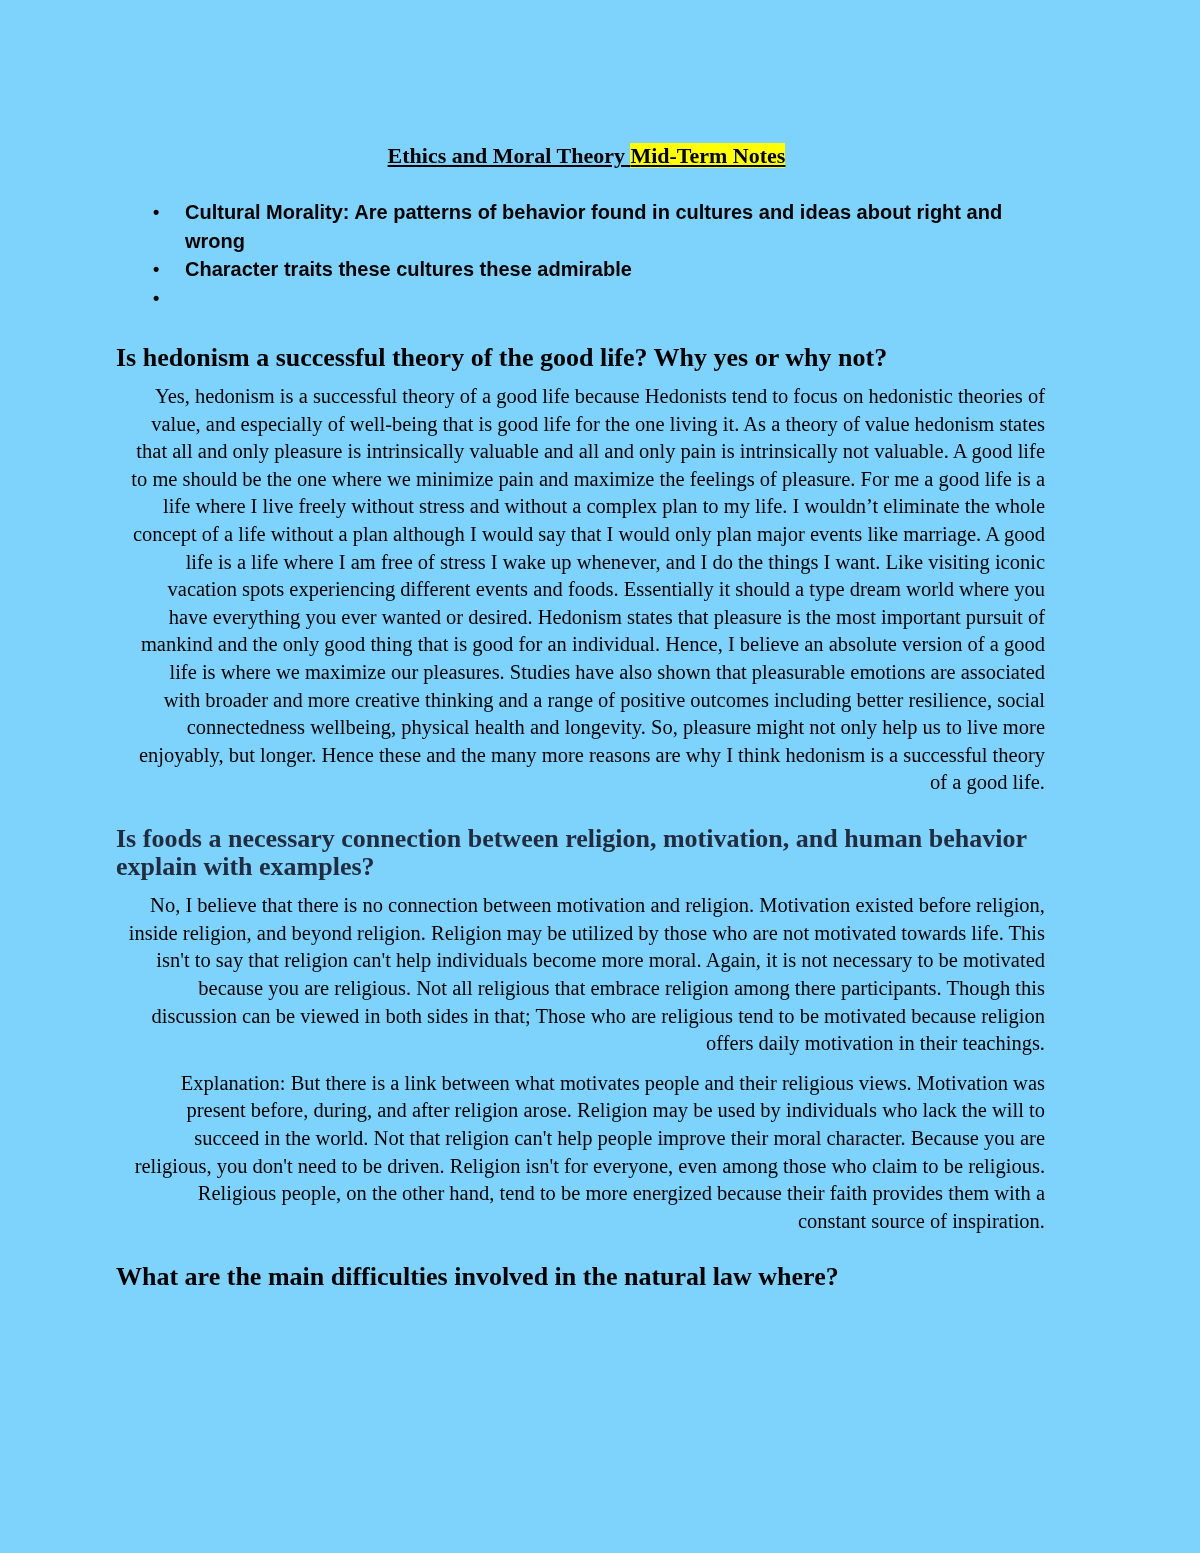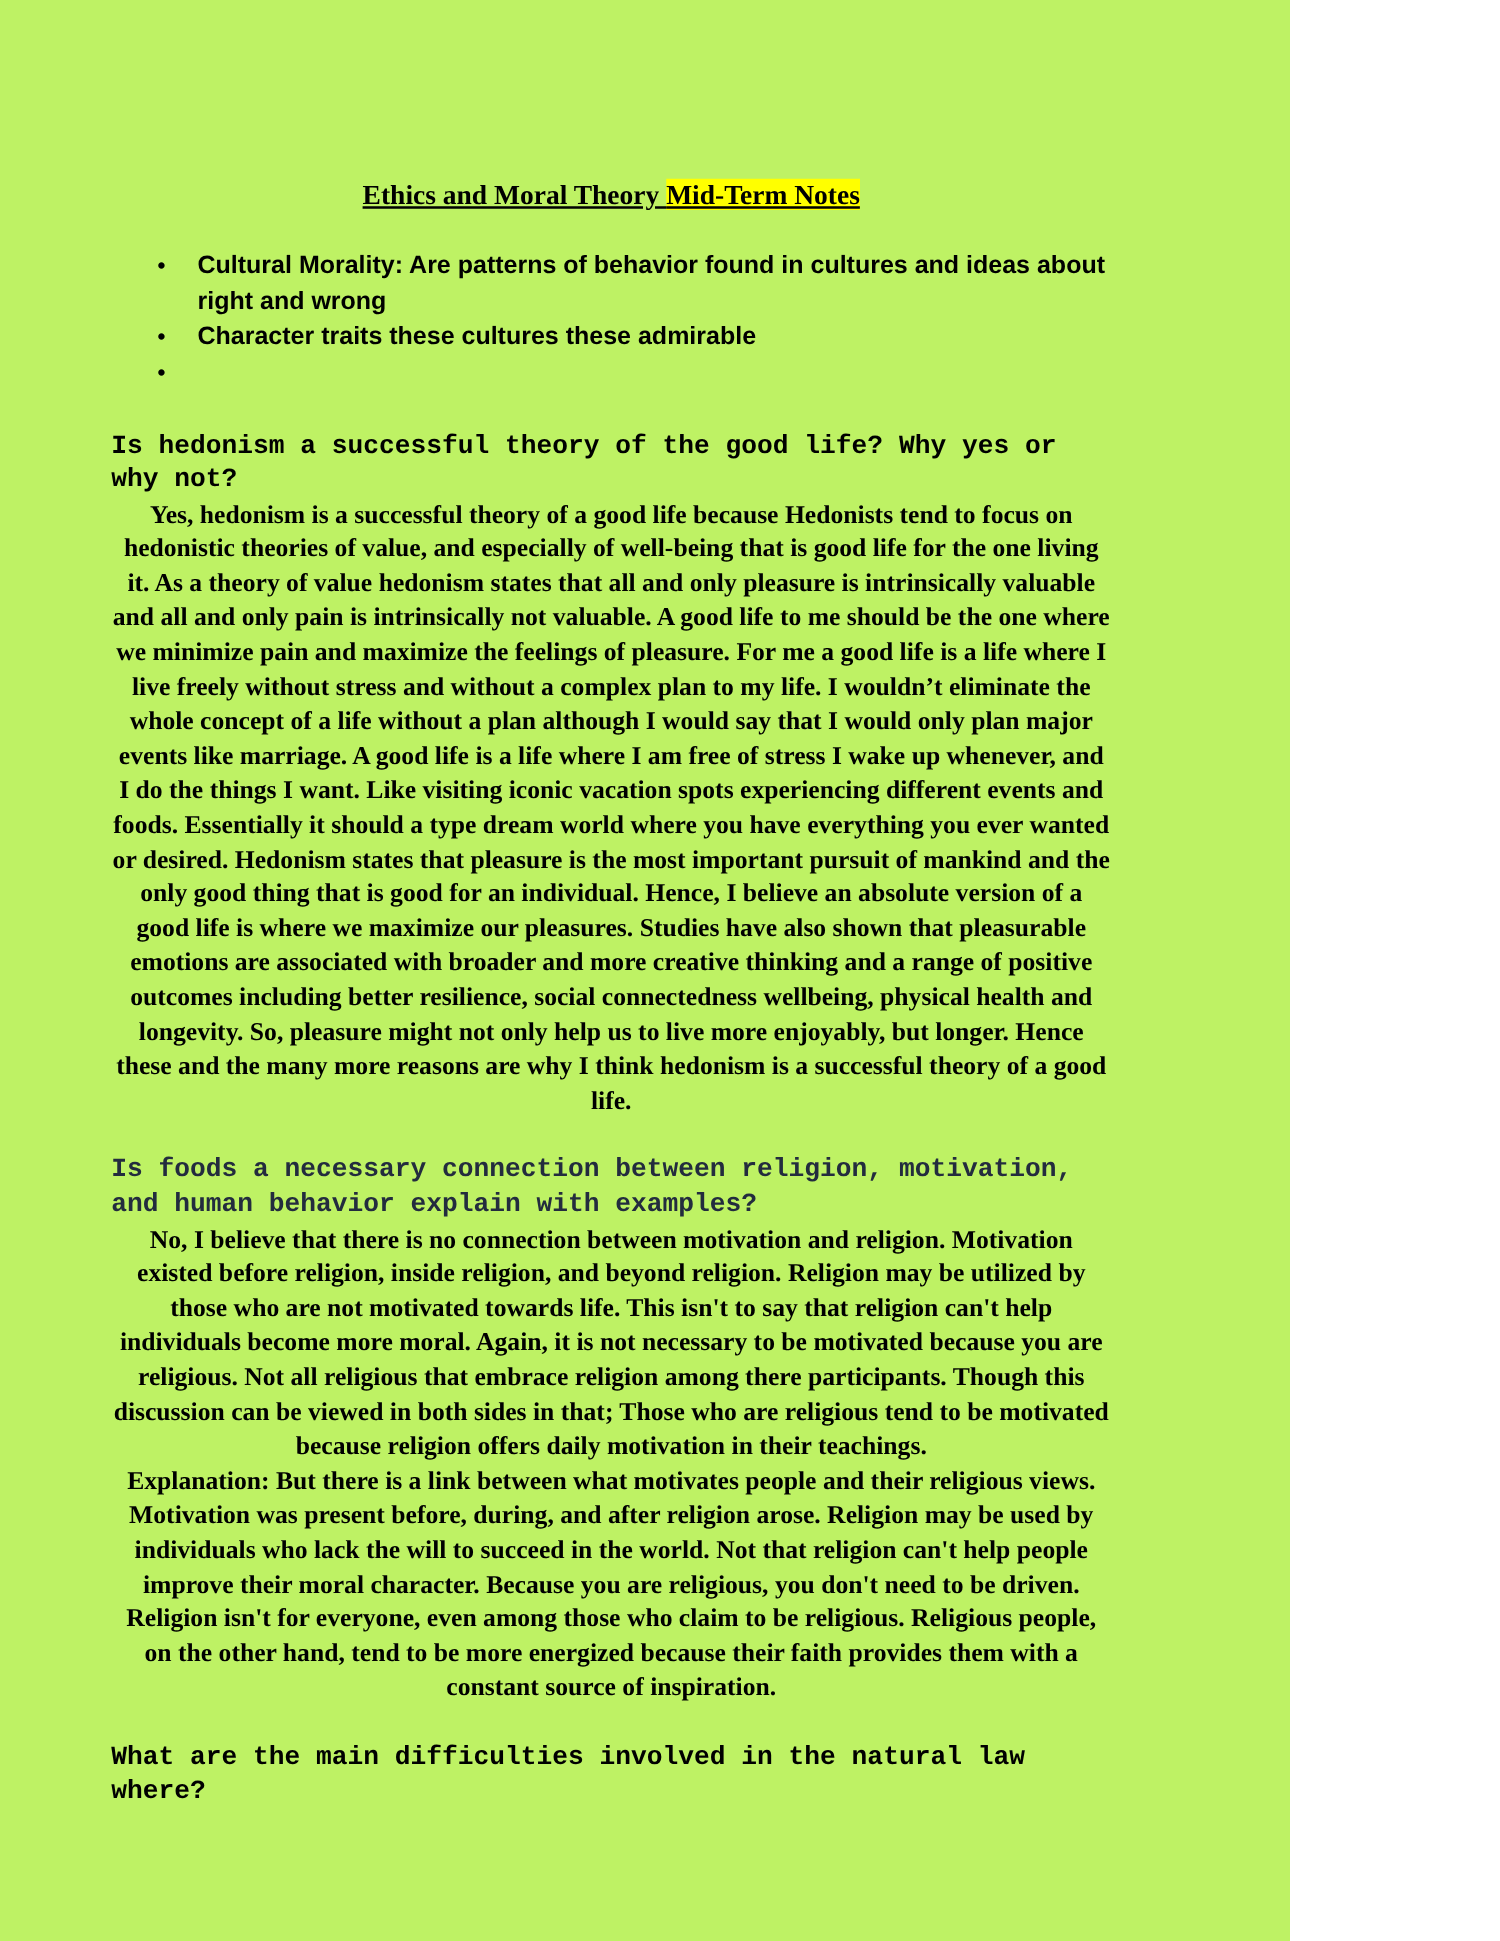--- a/index.html
+++ b/index.html
@@ -2,27 +2,27 @@
 <html><head>
 <meta charset="utf-8">
 <style>
   html, body {
     margin: 0;
     padding: 0;
     background: #ffffff;
   }
   .page {
     position: relative;
-    width: 1032px;
+    width: 1200px;
     height: 1553px;
     box-sizing: border-box;
-    background: #bef264;
+    background: #7dd3fc;
     color: #000000;
     font-family: "Liberation Serif", serif;
-    padding: 141px 143px 0 89px;
+    padding: 141px 143px 0 116px;
     overflow: hidden;
   }
   .doc-title {
     margin: 0 0 27px 0;
     text-align: center;
     font-size: 22px;
     font-weight: bold;
     text-decoration: underline;
     line-height: 30px;
   }
@@ -46,34 +46,32 @@
     position: absolute;
     left: 2px;
     top: 0;
     font-size: 18px;
   }
   .qa-section {
     margin: 0 0 28px 0;
   }
   .q-heading {
     margin: 0;
-    font-size: 21px;
+    font-size: 26px;
     font-weight: bold;
     line-height: 27.6px;
-    font-family: Liberation Mono, monospace;
   }
   .q-heading.navy {
     color: #232c3e;
   }
   .para {
-    margin: 0;
+    margin: 12px;
     font-size: 20.5px;
     line-height: 27.6px;
-    text-align: center;
-    font-weight: bold;
+    text-align: right;
   }
 </style>
 </head>
 <body>
 
 <div class="page">
 
   <h1 class="doc-title"><span>Ethics and Moral Theory </span><span class="highlight">Mid-Term Notes</span></h1>
 
   <ul class="bullets">

